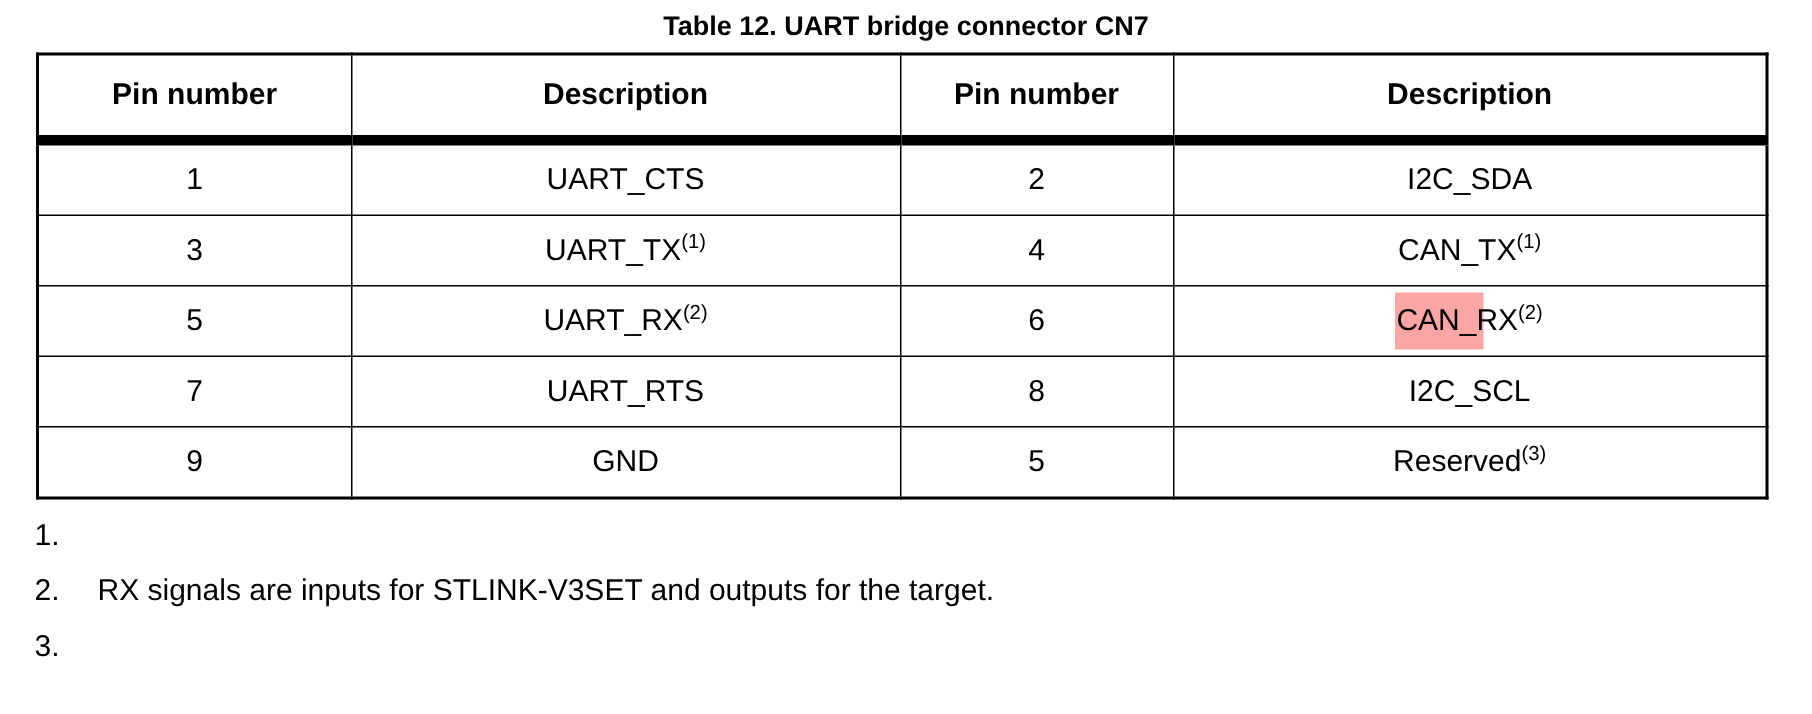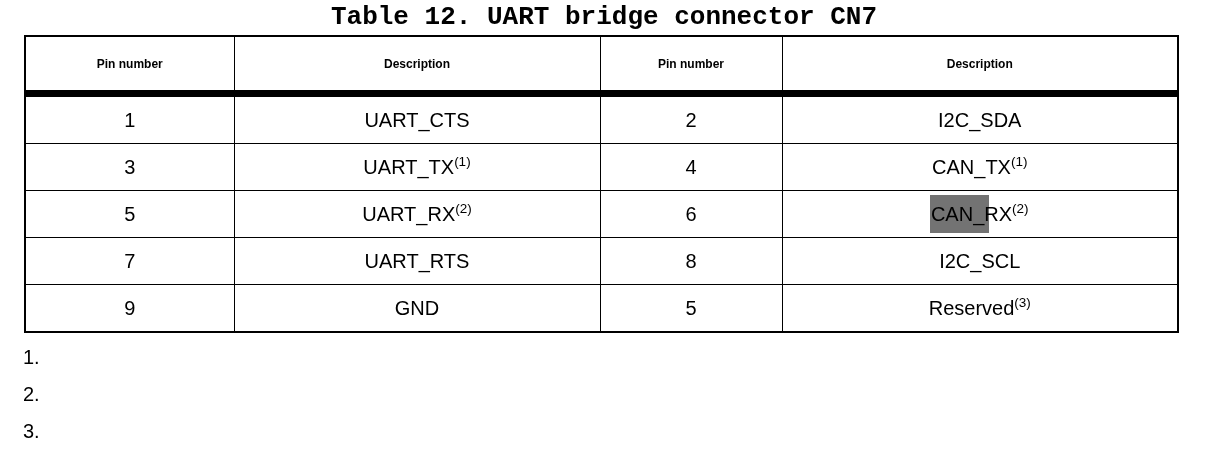--- a/index.html
+++ b/index.html
@@ -10,38 +10,37 @@
     width: 1208px;
     height: 476px;
     background: #ffffff;
     color: #000000;
     font-family: "Liberation Sans", sans-serif;
     overflow: hidden;
   }
   .doc-title {
     margin: 4px 0 0 0;
     text-align: center;
-    font-size: 26px;
+    font-size: 18px;
     line-height: 26px;
     font-weight: bold;
-    font-family: Liberation Mono, monospace;
   }
   table.pin-table {
     border-collapse: collapse;
     table-layout: fixed;
     width: 1153px;
     margin: 5px 0 0 24px;
     border: 2px solid #000000;
   }
   .pin-table th {
     border: 1px solid #000000;
     border-bottom: 7px solid #000000;
     height: 53px;
     padding: 0;
-    font-size: 12px;
+    font-size: 20px;
     font-weight: bold;
     text-align: center;
     vertical-align: middle;
   }
   .pin-table td {
     border: 1px solid #000000;
     height: 46px;
     padding: 0;
     font-size: 20px;
     text-align: center;
@@ -104,21 +103,21 @@
       <tr>
         <td>3</td>
         <td>UART_TX<sup>(1)</sup></td>
         <td>4</td>
         <td>CAN_TX<sup>(1)</sup></td>
       </tr>
       <tr>
         <td>5</td>
         <td>UART_RX<sup>(2)</sup></td>
         <td>6</td>
-        <td><span class="hl" style="background: #737373; text-align: right;">CAN_</span>RX<sup>(2)</sup></td>
+        <td><span class="hl" style="background: #fca5a5; text-align: right;">CAN_</span>RX<sup>(2)</sup></td>
       </tr>
       <tr>
         <td>7</td>
         <td>UART_RTS</td>
         <td>8</td>
         <td>I2C_SCL</td>
       </tr>
       <tr>
         <td>9</td>
         <td>GND</td>
@@ -127,17 +126,18 @@
       </tr>
     </tbody>
 </table>
 
 <div class="footnotes">
     <div class="footnote">
       <span class="fn-num">1.</span>
     </div>
     <div class="footnote">
       <span class="fn-num">2.</span>
+      <span class="fn-text">RX signals are inputs for STLINK-V3SET and outputs for the target.</span>
     </div>
     <div class="footnote">
       <span class="fn-num">3.</span>
     </div>
   </div>
 
 </body></html>

